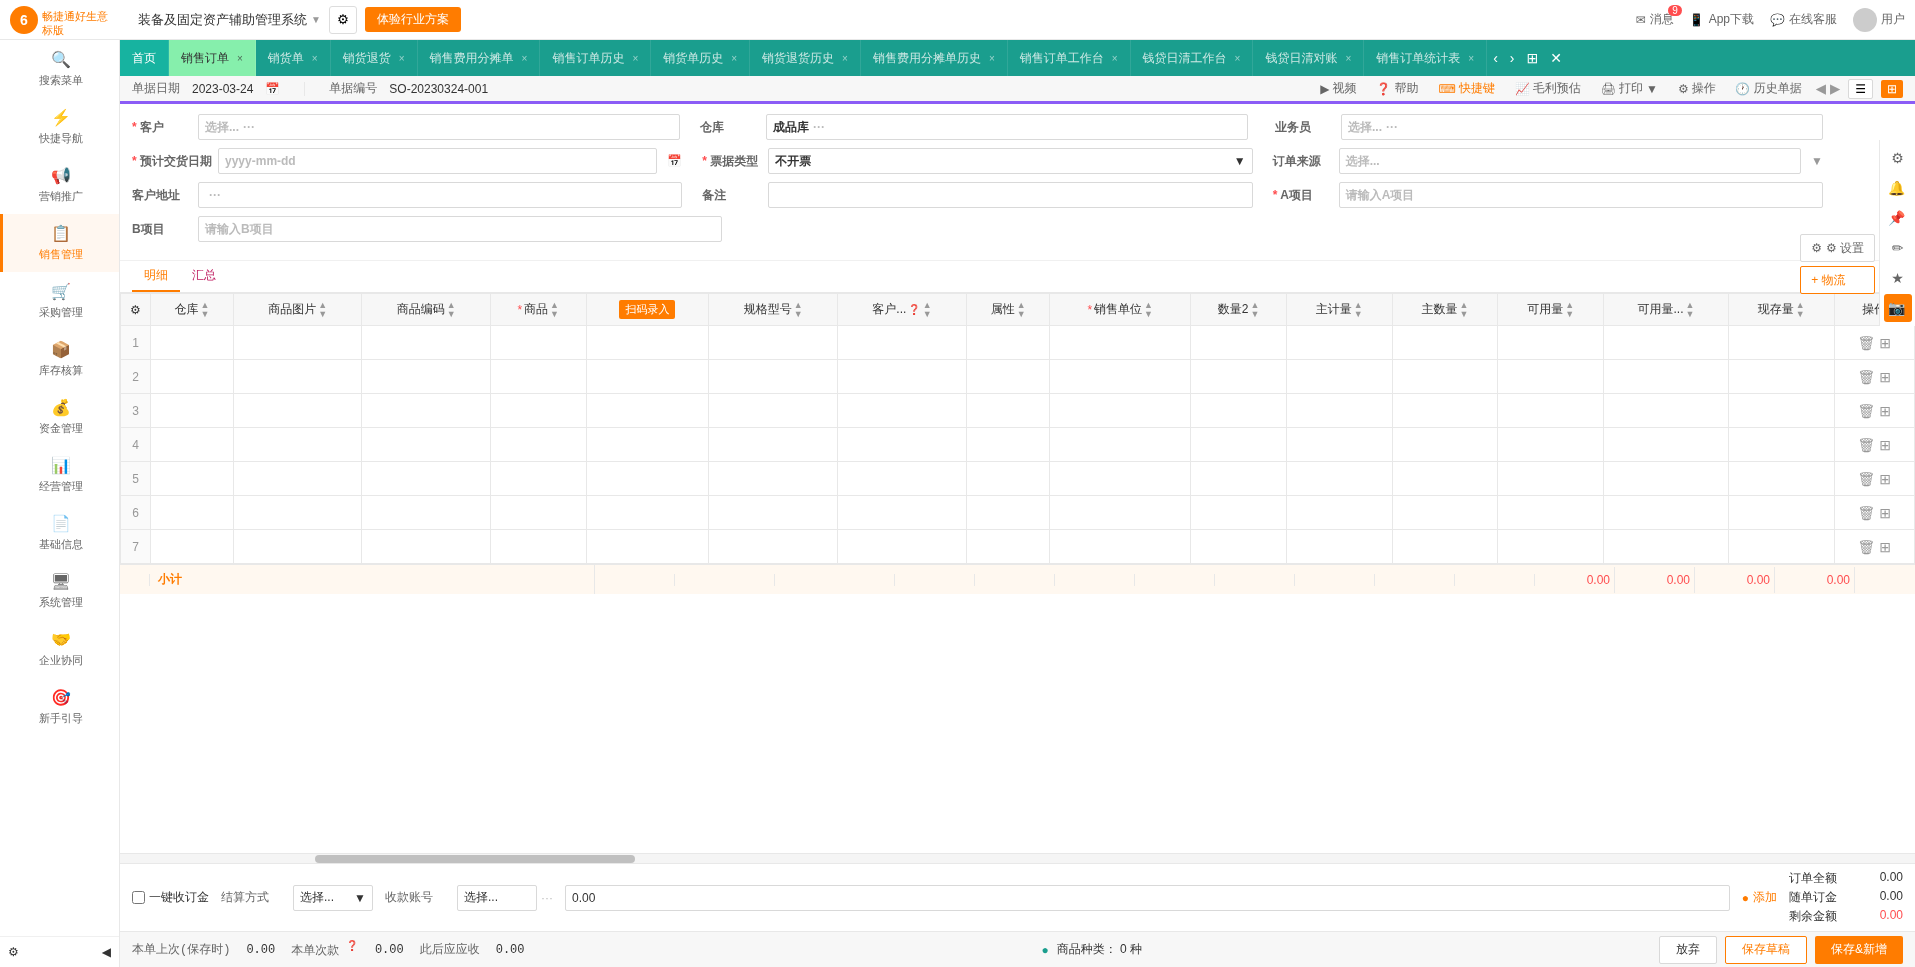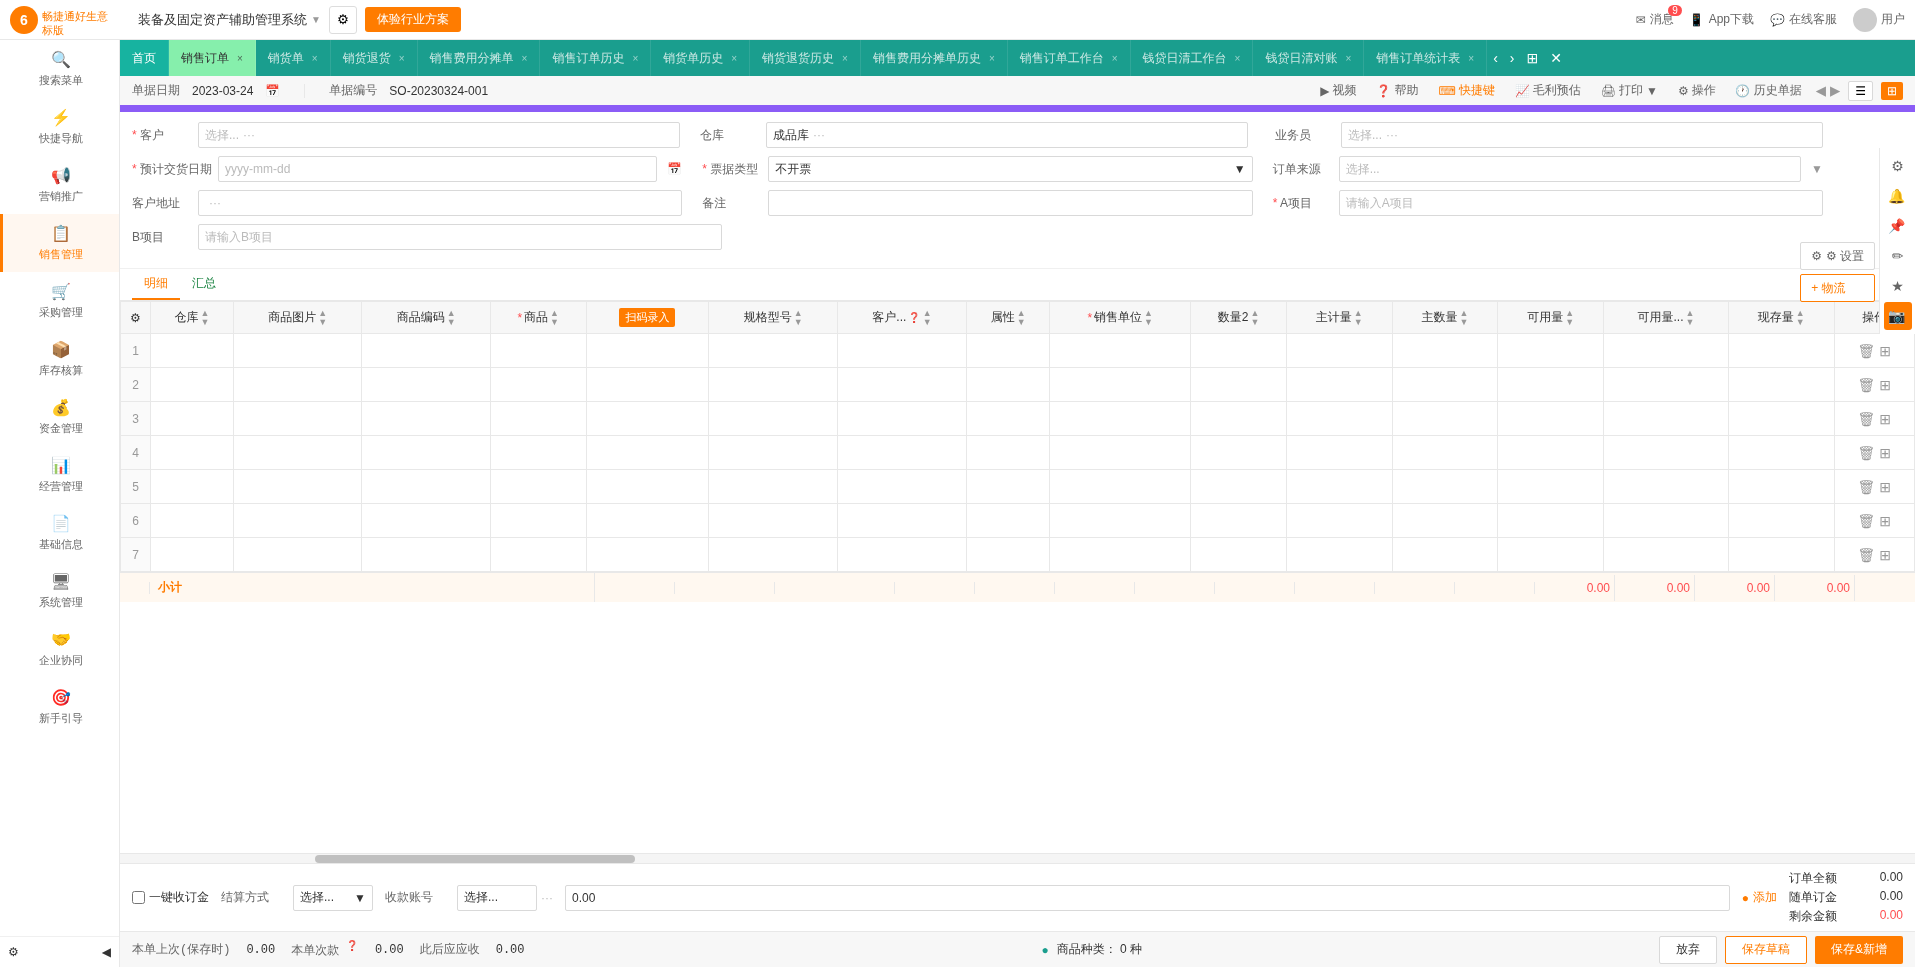--- a/index.html
+++ b/index.html
@@ -38,48 +38,48 @@
     .tab-item { padding: 0 12px; height: 36px; display: flex; align-items: center; gap: 4px; cursor: pointer; color: #cce8e4; font-size: 12px; white-space: nowrap; border-right: 1px solid rgba(255,255,255,0.1); }
     .tab-item.active { background: #86efac; color: #333; }
     .tab-item.home { background: #17b3a0; color: #fff; }
     .tab-item .close-x { color: inherit; opacity: 0.7; font-size: 10px; margin-left: 4px; }
     .tab-nav-btn { color: #fff; background: none; border: none; cursor: pointer; padding: 0 6px; font-size: 14px; }
 
     
     .page-content { flex: 1; background: #fff; display: flex; flex-direction: column; overflow: hidden; }
 
     
-    .page-toolbar { height: 36px; background: #f7f7f7; display: flex; align-items: center; padding: 0 12px; border-bottom: 7px solid #8b5cf6; justify-content: space-between; }
+    .page-toolbar { height: 28px; background: #f7f7f7; display: flex; align-items: center; padding: 0 12px; border-bottom: 3px solid #8b5cf6; justify-content: space-between; }
     .toolbar-left { display: flex; align-items: center; gap: 12px; font-size: 12px; }
     .toolbar-label { color: #666; }
     .toolbar-value { color: #333; }
     .toolbar-right { display: flex; align-items: center; gap: 8px; font-size: 12px; color: #666; }
     .toolbar-btn { display: flex; align-items: center; gap: 3px; cursor: pointer; padding: 2px 6px; }
     .toolbar-btn.orange { color: #ff7c00; }
 
     
     .form-area { padding: 10px 12px; border-bottom: 1px solid #f0f0f0; }
     .form-row { display: flex; align-items: center; margin-bottom: 8px; gap: 0; }
-    .form-field { display: flex; align-items: center; gap: 6px; flex: 1; }
+    .form-field { display: flex; align-items: center; gap: 6px; flex: 1; font-weight: bold; }
     .form-label { color: #666; font-size: 12px; white-space: nowrap; min-width: 60px; }
     .form-label.required::before { content: "* "; color: #ff4d4f; }
     .form-input { flex: 1; height: 26px; border: 1px solid #d9d9d9; border-radius: 2px; padding: 0 6px; font-size: 12px; color: #333; background: #fff; cursor: text; display: flex; align-items: center; min-width: 80px; }
     .form-input.placeholder { color: #bbb; }
     .form-input-dots { color: #bbb; margin-left: 4px; }
     .form-select { flex: 1; height: 26px; border: 1px solid #d9d9d9; border-radius: 2px; padding: 0 6px; font-size: 12px; color: #333; background: #fff; display: flex; align-items: center; justify-content: space-between; min-width: 80px; cursor: pointer; }
     .divider-v { width: 1px; height: 14px; background: #e8e8e8; margin: 0 12px; }
 
     
     .right-panel { position: absolute; right: 0; top: 36px; width: 36px; display: flex; flex-direction: column; align-items: center; gap: 2px; padding: 4px 0; background: #fff; border-left: 1px solid #e8e8e8; z-index: 10; }
     .right-panel-btn { width: 28px; height: 28px; display: flex; align-items: center; justify-content: center; cursor: pointer; color: #666; border-radius: 3px; font-size: 14px; }
     .right-panel-btn.active { background: #ff7c00; color: #fff; }
 
     
     .detail-tabs { display: flex; align-items: center; padding: 0 12px; border-bottom: 1px solid #e8e8e8; }
-    .detail-tab { padding: 6px 12px; cursor: pointer; font-size: 12px; color: #15803d; border-bottom: 2px solid transparent; }
+    .detail-tab { padding: 6px 12px; cursor: pointer; font-size: 12px; color: #be185d; border-bottom: 2px solid transparent; }
     .detail-tab.active { color: #ff7c00; border-bottom: 2px solid #ff7c00; }
     .data-table { width: 100%; border-collapse: collapse; font-size: 12px; }
     .data-table th { background: #f7f7f7; border: 1px solid #e8e8e8; padding: 6px 4px; text-align: center; color: #333; font-weight: normal; white-space: nowrap; position: sticky; top: 0; z-index: 2; }
     .data-table th .req { color: #ff4d4f; }
     .data-table td { border: 1px solid #e8e8e8; padding: 4px; height: 34px; text-align: center; color: #333; }
     .data-table .row-num { background: #fafafa; color: #999; width: 30px; }
     .col-icon-header { width: 30px; }
     .scan-btn { background: #ff7c00; color: #fff; border: none; padding: 2px 6px; border-radius: 2px; font-size: 11px; cursor: pointer; white-space: nowrap; }
     .th-sortable { display: flex; align-items: center; justify-content: center; gap: 2px; }
     .sort-icon { font-size: 9px; color: #999; display: flex; flex-direction: column; line-height: 1; }

